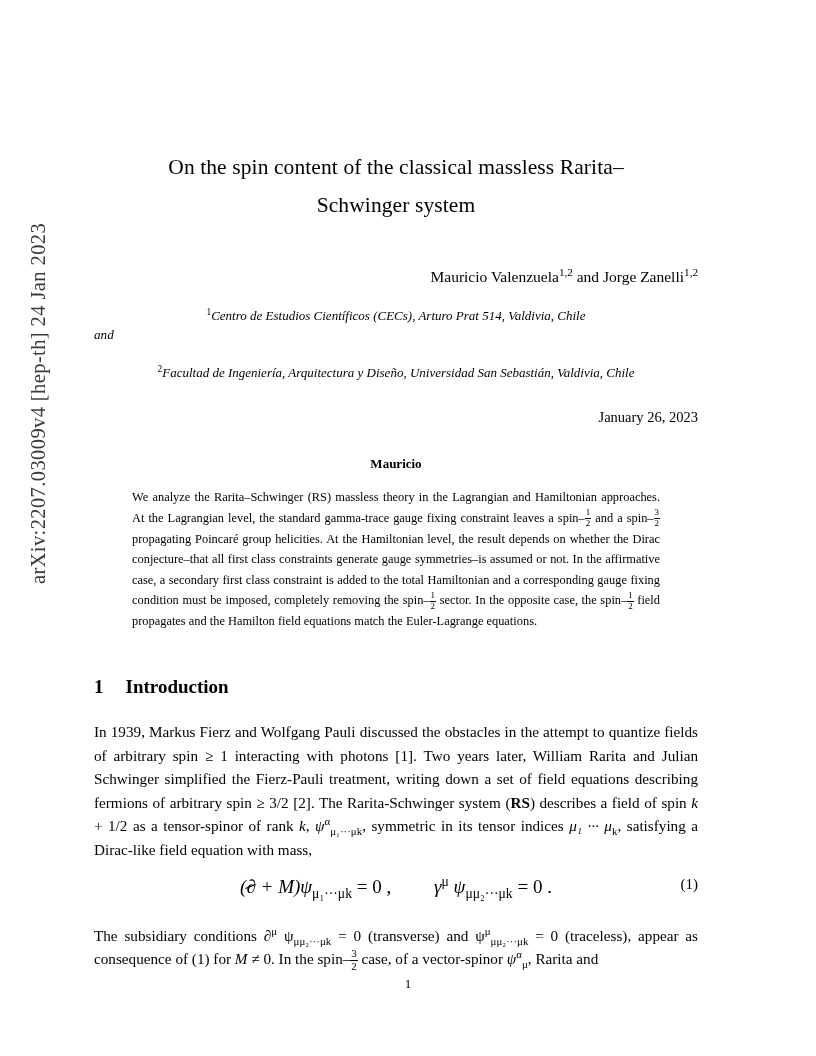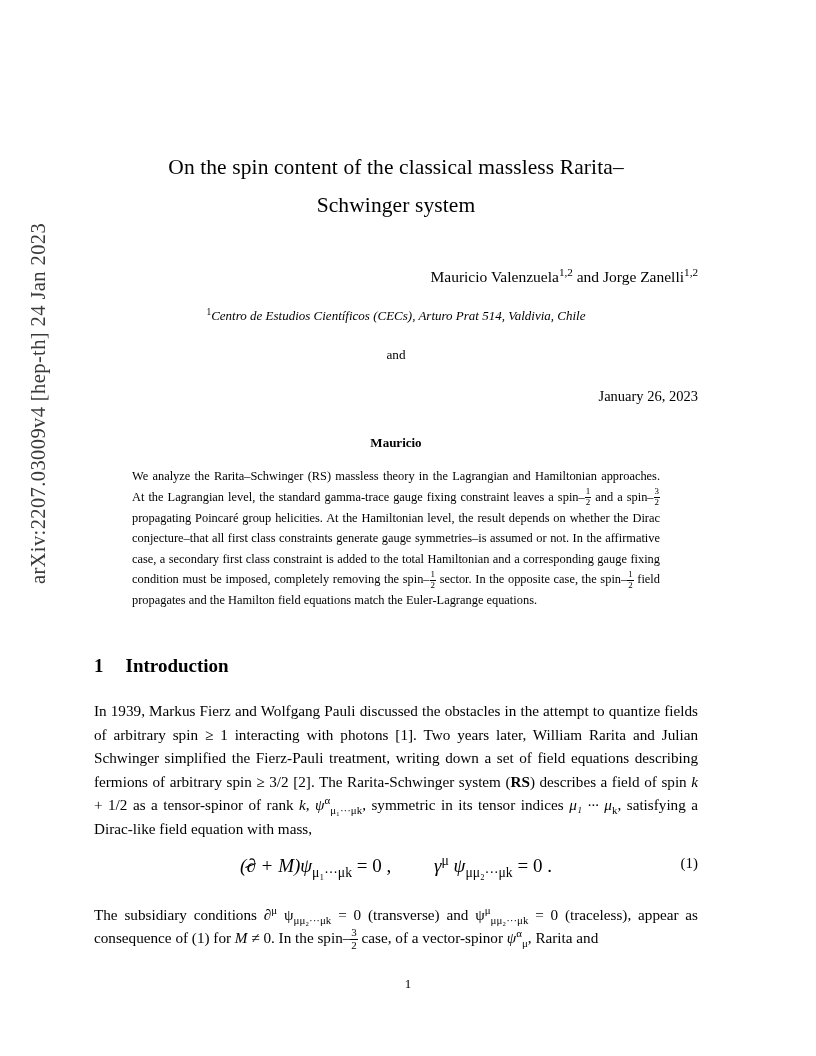--- a/index.html
+++ b/index.html
@@ -61,23 +61,22 @@
   }
   .affil {
     margin-top: 18px;
     text-align: center;
     font-size: 13px;
     font-style: italic;
     line-height: 23px;
   }
   .affil .plain { font-style: normal; }
   .affil-and {
-    text-align: center;
     font-size: 13.2px;
-    margin-top: 20px;
+    font-style: italic;
   }
   .date {
     margin-top: 25px;
     text-align: right;
     font-size: 14.5px;
   }
 
   sup { font-size: 0.72em; vertical-align: super; line-height: 0; }
   sub { font-size: 0.72em; vertical-align: sub; line-height: 0; }
 
@@ -180,20 +179,23 @@
     <div class="title">On the spin content of the classical massless Rarita–Schwinger system</div>
 
     <div class="authors">
       <span>Mauricio Valenzuela</span><sup>1,2</sup><span> and Jorge Zanelli</span><sup>1,2</sup>
     </div>
 
     <div class="affil">
       <sup class="plain">1</sup><span>Centro de Estudios Científicos (CECs), Arturo Prat 514, Valdivia, Chile</span>
     </div>
     <div class="affil-and">and</div>
+    <div class="affil">
+      <sup class="plain">2</sup><span>Facultad de Ingeniería, Arquitectura y Diseño, Universidad San Sebastián, Valdivia, Chile</span>
+    </div>
 
     <div class="date">January 26, 2023</div>
 
     <div class="abstract-head">Mauricio</div>
 
     <div class="abstract-body">
       <span>We analyze the Rarita–Schwinger (RS) massless theory in the Lagrangian and Hamiltonian approaches. At the Lagrangian level, the standard gamma-trace gauge fixing constraint leaves a spin–</span><span class="frac"><span class="num">1</span><span class="den">2</span></span><span> and a spin–</span><span class="frac"><span class="num">3</span><span class="den">2</span></span><span> propagating Poincaré group helicities. At the Hamiltonian level, the result depends on whether the Dirac conjecture–that all first class constraints generate gauge symmetries–is assumed or not. In the affirmative case, a secondary first class constraint is added to the total Hamiltonian and a corresponding gauge fixing condition must be imposed, completely removing the spin–</span><span class="frac"><span class="num">1</span><span class="den">2</span></span><span> sector. In the opposite case, the spin–</span><span class="frac"><span class="num">1</span><span class="den">2</span></span><span> field propagates and the Hamilton field equations match the Euler-Lagrange equations.</span>
     </div>
 
     <div class="section-head">

